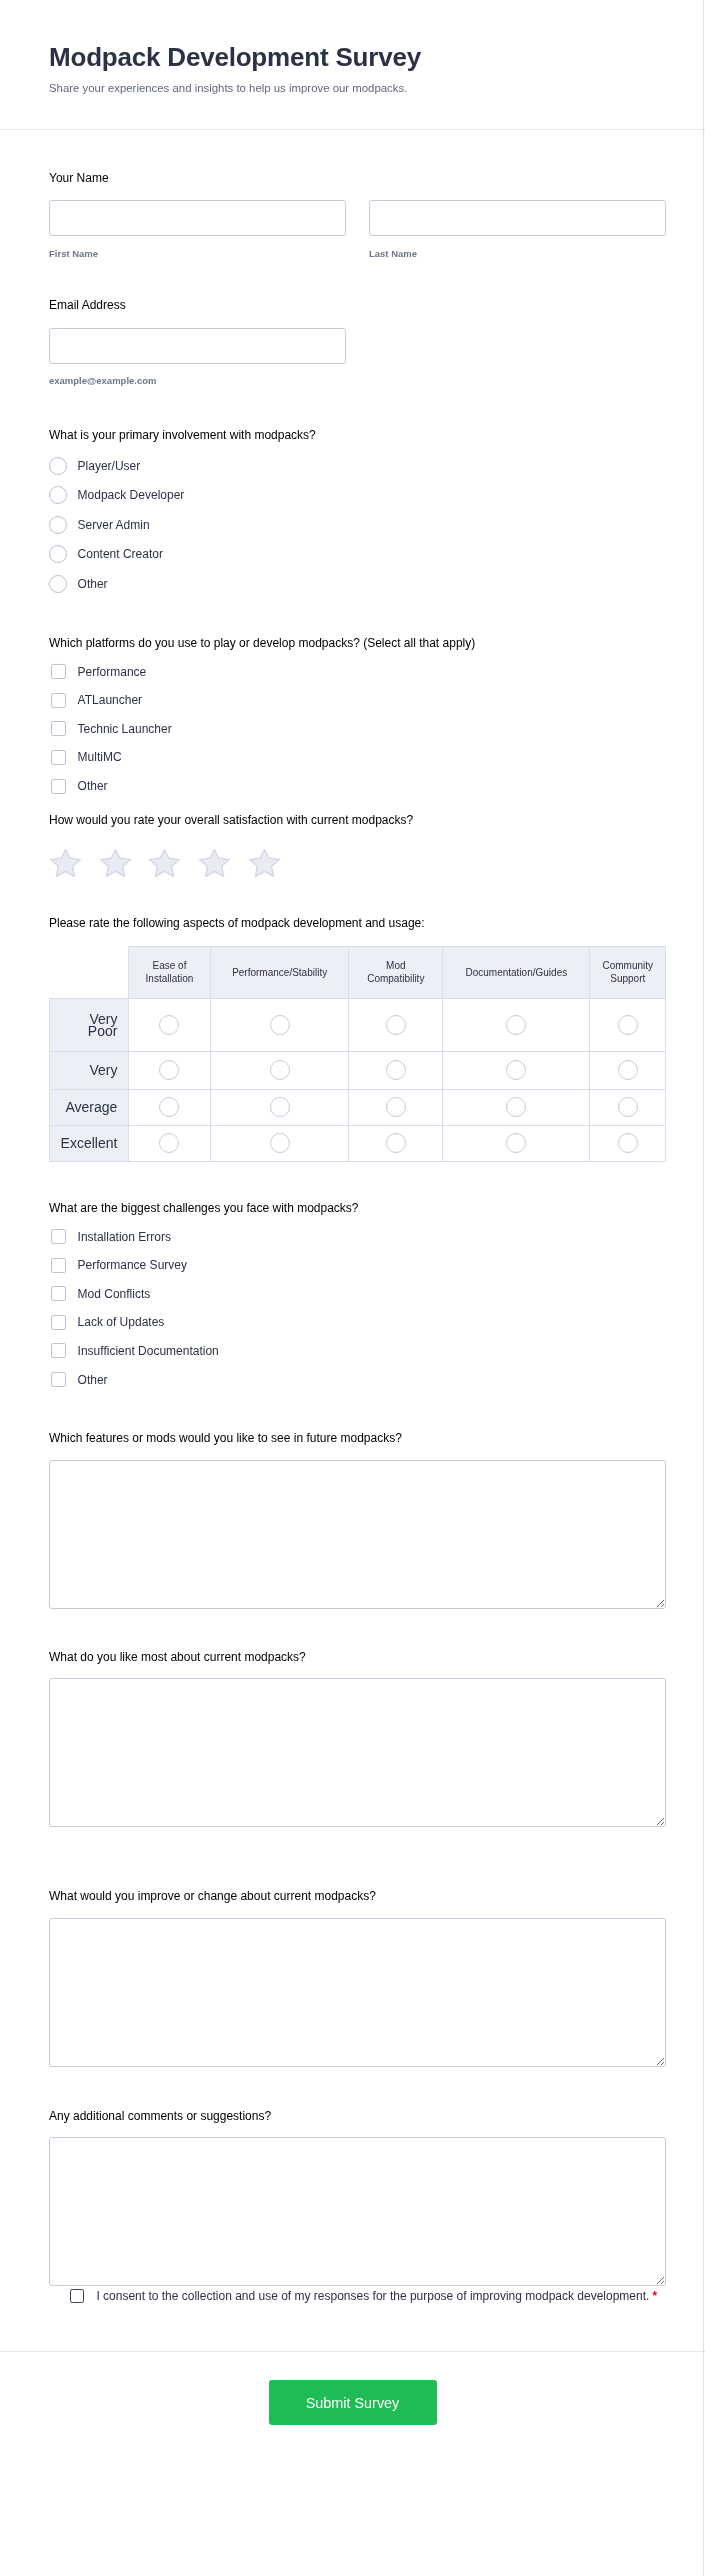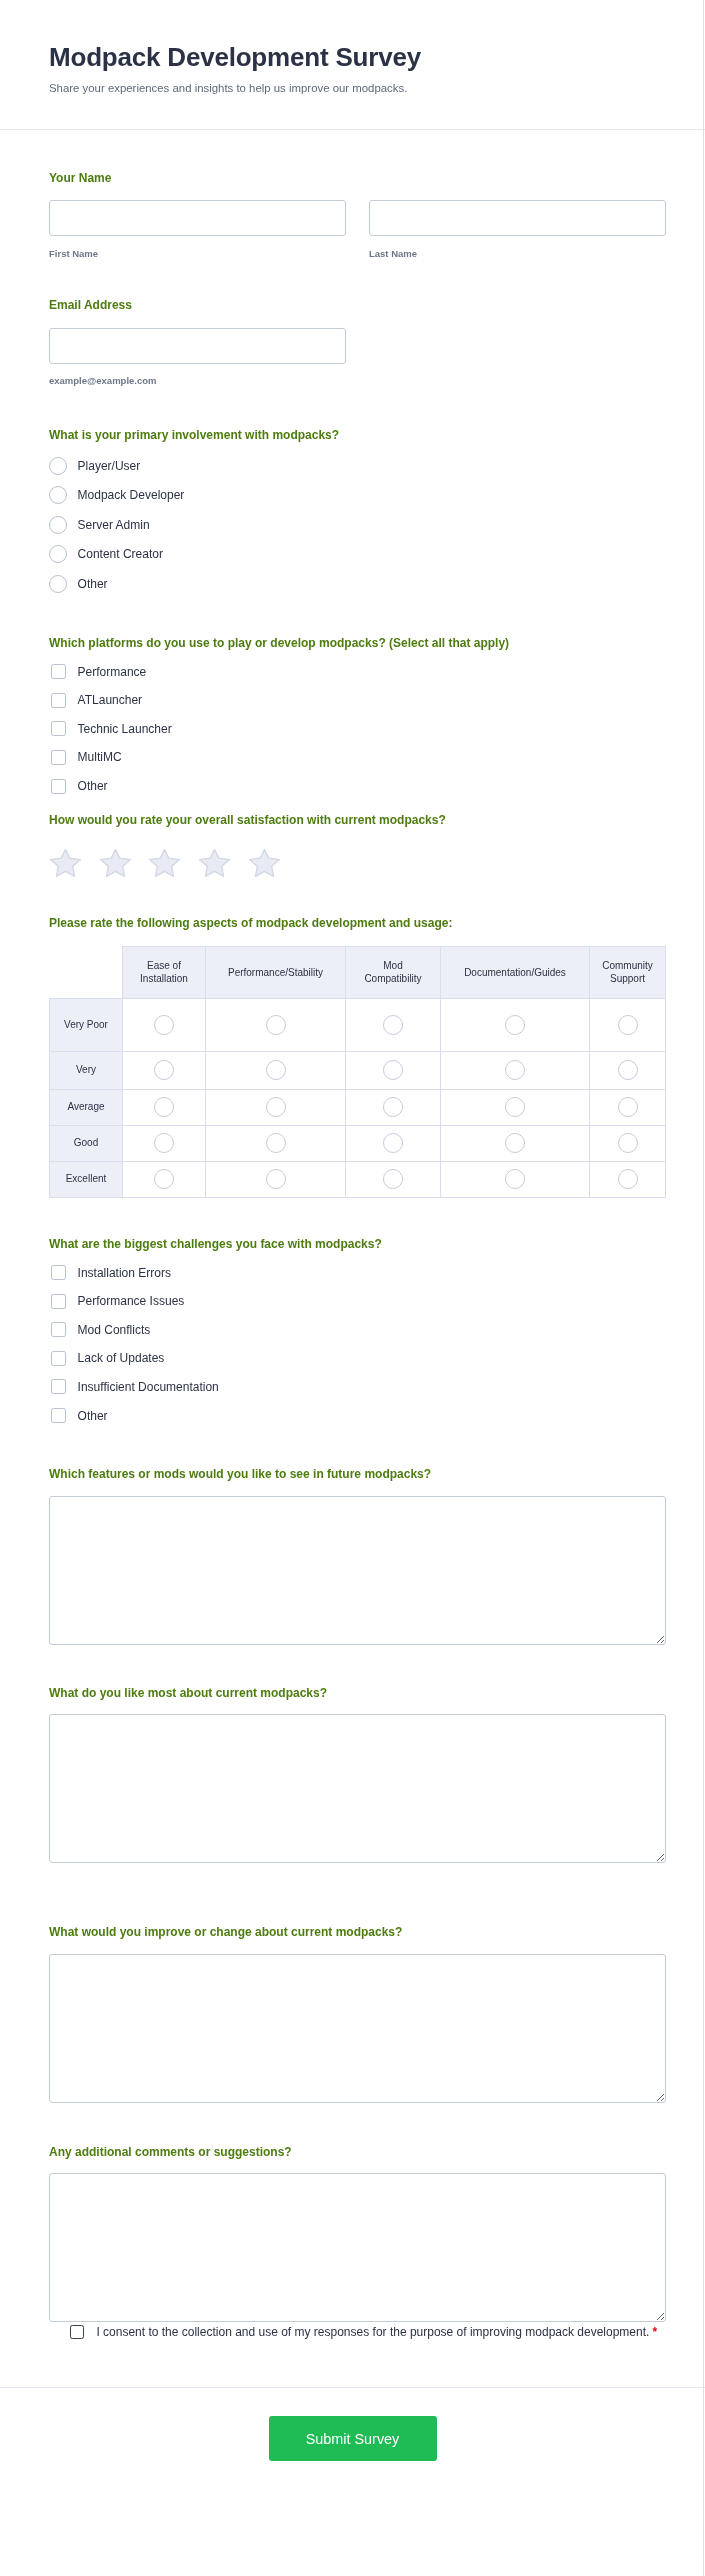--- a/index.html
+++ b/index.html
@@ -11,21 +11,21 @@
   .content { padding:0 39px 0 49px; }
 
   
   .header { padding:42px 39px 0 49px; }
   .page-title { font-size:26px; line-height:30px; font-weight:700; color:#2B3245; margin:0; letter-spacing:-0.2px; }
   .page-subtitle { font-size:11.4px; line-height:15px; color:#5E6878; margin-top:9px; }
   .rule { width:100%; height:0; border-bottom:0.8px solid #E4E7F0; }
   .rule.top { margin-top:33px; }
 
   
-  .q-label { font-size:12px; line-height:15px; font-weight:700; color:#4d7c0f; }
+  .q-label { font-size:12px; line-height:15px; font-weight:400; color:#000000; }
 
   
   .field-row { display:flex; gap:23px; }
   .text-input { width:297px; height:36px; border:0.8px solid #C4CBD9; border-radius:3px; background:#fff; padding:0 9px; font-size:11.4px; color:#2B3245; outline:none; }
   .sublabel { font-size:9.5px; line-height:11.4px; color:#6E7689; margin-top:11.4px;font-weight:bold; }
   .sub-row { display:flex; gap:23px; }
   .sub-row .sub-col { width:297px; }
 
   
   .opt-list { margin-top:13.6px; }
@@ -38,21 +38,21 @@
 
   
   .stars { display:flex; gap:16.7px; margin-top:20px; }
   .star-btn { background:none; border:none; padding:0; cursor:pointer; line-height:0; }
 
   
   table.matrix { border-collapse:collapse; margin-top:15px; table-layout:fixed; }
   table.matrix th, table.matrix td { border:0.8px solid #DADDED; font-weight:400; }
   table.matrix .corner { border:none; background:#fff; }
   table.matrix thead th { background:#EDEFF7; font-size:10px; line-height:13px; color:#2B3245; text-align:center; padding:6px 7.6px; border-bottom:0.8px dotted #C9CEDD; }
-  table.matrix tbody th { background:#EDEFF7; font-size:10px; line-height:12px; color:#2B3245; text-align:center; padding:4.5px 10.6px; }
+  table.matrix tbody th { background:#EDEFF7; font-size:14px; line-height:12px; color:#2B3245; text-align:right; padding:4.5px 10.6px; }
   table.matrix tbody td { background:#fff; text-align:center; }
   input.m-radio { appearance:none; -webkit-appearance:none; width:20px; height:20px; border:0.8px solid #C6CBDB; border-radius:50%; background:#fff; margin:0; cursor:pointer; vertical-align:middle; }
 
   
   textarea.big-text { display:block; width:617px; height:149px; margin-top:13.6px; border:0.8px solid #C4CBD9; border-radius:3px; background:#fff; resize:vertical; padding:7.6px 9px; font-family:"Liberation Sans", sans-serif; font-size:11.4px; color:#2B3245; outline:none; }
 
   
   .consent { margin-top:50px; max-width:485px; font-size:12px; line-height:20px; color:#2B3245;padding-left:21px; }
   input.consent-box { appearance:none; -webkit-appearance:none; width:14.4px; height:14.4px; border:1.1px solid #3A4252; border-radius:2.3px; background:#fff; margin:0 12px 0 0; cursor:pointer; vertical-align:-3px; display:inline-block; }
   .required-mark { color:#E60B0B; font-weight:700; margin-left:3px; }
@@ -238,28 +238,20 @@
           </tr>
           <tr style="height:36px">
             <th>Average</th>
             <td><input class="m-radio" type="radio" name="m-col-0" style=""></td>
             <td><input class="m-radio" type="radio" name="m-col-1" style=""></td>
             <td><input class="m-radio" type="radio" name="m-col-2" style=""></td>
             <td><input class="m-radio" type="radio" name="m-col-3" style=""></td>
             <td><input class="m-radio" type="radio" name="m-col-4" style=""></td>
           </tr>
           <tr style="height:36px">
-            <th>Good</th>
-            <td><input class="m-radio" type="radio" name="m-col-0" style=""></td>
-            <td><input class="m-radio" type="radio" name="m-col-1" style=""></td>
-            <td><input class="m-radio" type="radio" name="m-col-2" style=""></td>
-            <td><input class="m-radio" type="radio" name="m-col-3" style=""></td>
-            <td><input class="m-radio" type="radio" name="m-col-4" style=""></td>
-          </tr>
-          <tr style="height:36px">
             <th>Excellent</th>
             <td><input class="m-radio" type="radio" name="m-col-0" style=""></td>
             <td><input class="m-radio" type="radio" name="m-col-1" style=""></td>
             <td><input class="m-radio" type="radio" name="m-col-2" style=""></td>
             <td><input class="m-radio" type="radio" name="m-col-3" style=""></td>
             <td><input class="m-radio" type="radio" name="m-col-4" style=""></td>
           </tr>
         </tbody>
       </table>
     </div>
@@ -267,21 +259,21 @@
     
     <div class="sec-challenges">
       <div class="q-label">What are the biggest challenges you face with modpacks?</div>
       <div class="opt-list checks">
         <label class="opt-row">
           <input class="checkbox" type="checkbox" style="">
           <span class="opt-text">Installation Errors</span>
         </label>
         <label class="opt-row">
           <input class="checkbox" type="checkbox" style="">
-          <span class="opt-text">Performance Issues</span>
+          <span class="opt-text">Performance Survey</span>
         </label>
         <label class="opt-row">
           <input class="checkbox" type="checkbox" style="">
           <span class="opt-text">Mod Conflicts</span>
         </label>
         <label class="opt-row">
           <input class="checkbox" type="checkbox" style="">
           <span class="opt-text">Lack of Updates</span>
         </label>
         <label class="opt-row">

